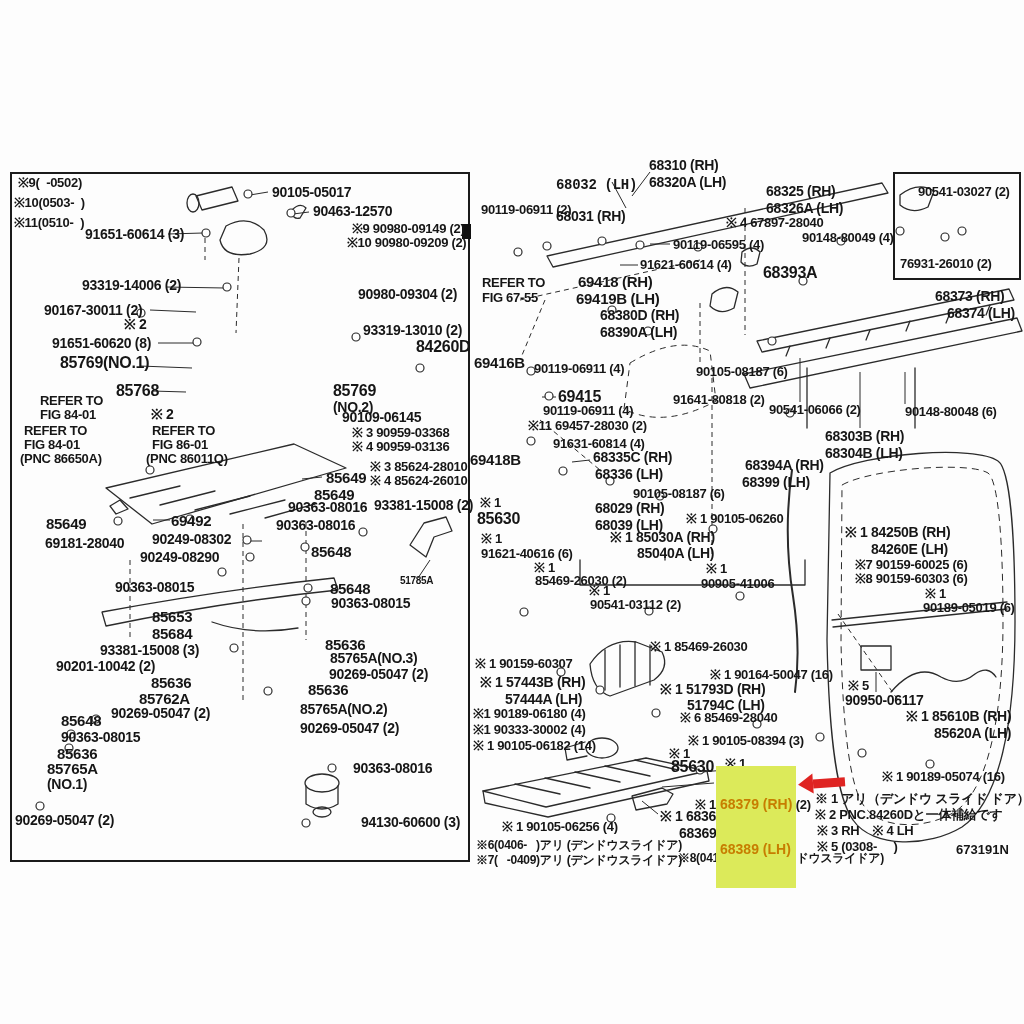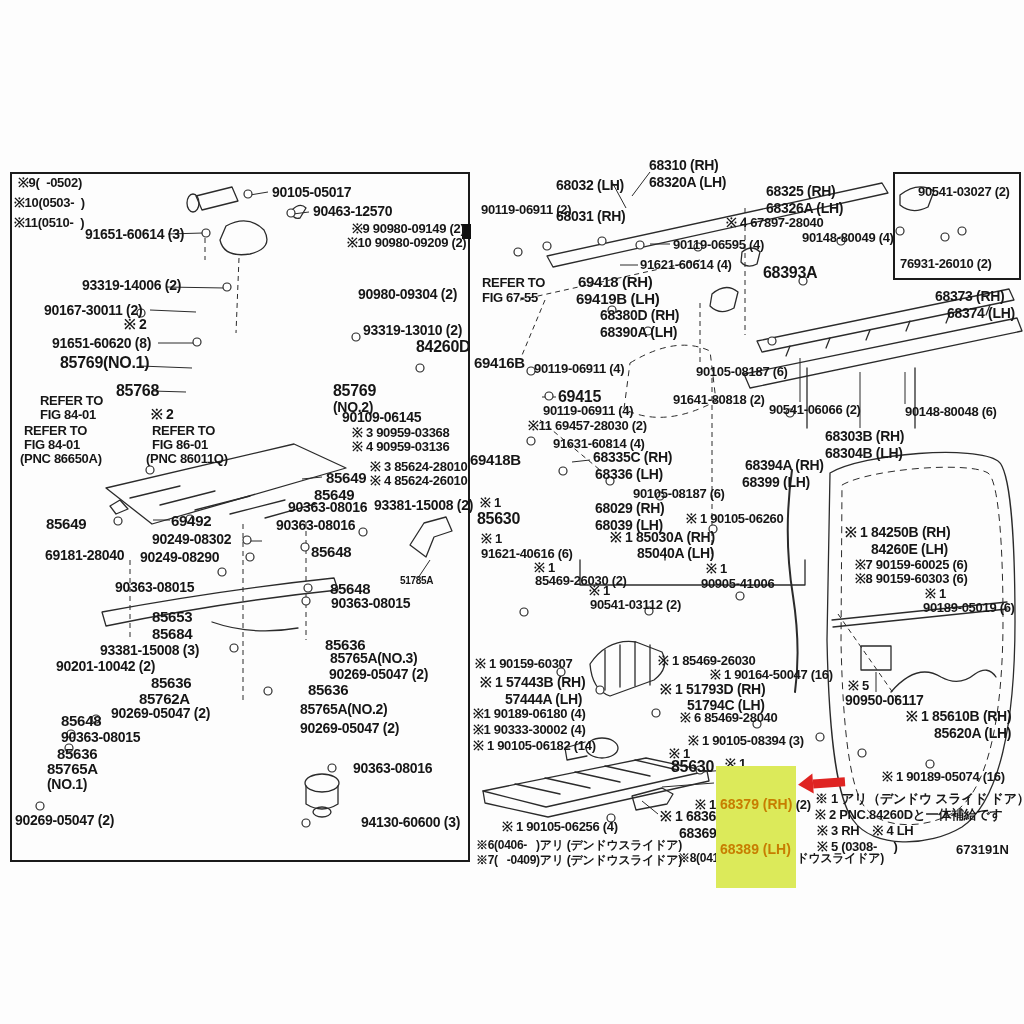--- a/index.html
+++ b/index.html
@@ -177,21 +177,21 @@
       <div class="lbl" style="left: 352px; top: 440px;">※ 4 90959-03136</div>
       <div class="lbl" style="left: 370px; top: 460px;">※ 3 85624-28010</div>
       <div class="lbl" style="left: 370px; top: 474px;">※ 4 85624-26010</div>
       <div class="lbl" style="left: 326px; top: 470px; font-size: 15px;">85649</div>
       <div class="lbl" style="left: 314px; top: 487px; font-size: 15px;">85649</div>
       <div class="lbl" style="left: 288px; top: 500px; font-size: 14px;">90363-08016</div>
       <div class="lbl" style="left: 276px; top: 518px; font-size: 14px;">90363-08016</div>
       <div class="lbl" style="left: 374px; top: 498px; font-size: 14px;">93381-15008 (2)</div>
       <div class="lbl" style="left: 46px; top: 516px; font-size: 15px;">85649</div>
       <div class="lbl" style="left: 171px; top: 513px; font-size: 15px;">69492</div>
-      <div class="lbl" style="left: 45px; top: 536px; font-size: 14px; margin-top: 12px;">69181-28040</div>
+      <div class="lbl" style="left: 45px; top: 536px; font-size: 14px;">69181-28040</div>
       <div class="lbl" style="left: 152px; top: 532px; font-size: 14px;">90249-08302</div>
       <div class="lbl" style="left: 140px; top: 550px; font-size: 14px;">90249-08290</div>
       <div class="lbl" style="left: 311px; top: 544px; font-size: 15px;">85648</div>
       <div class="lbl" style="left: 400px; top: 576px; font-size: 10px;">51785A</div>
       <div class="lbl" style="left: 115px; top: 580px; font-size: 14px;">90363-08015</div>
       <div class="lbl" style="left: 330px; top: 581px; font-size: 15px;">85648</div>
       <div class="lbl" style="left: 331px; top: 596px; font-size: 14px;">90363-08015</div>
       <div class="lbl" style="left: 152px; top: 609px; font-size: 15px;">85653</div>
       <div class="lbl" style="left: 152px; top: 626px; font-size: 15px;">85684</div>
       <div class="lbl" style="left: 100px; top: 643px; font-size: 14px;">93381-15008 (3)</div>
@@ -207,21 +207,21 @@
       <div class="lbl" style="left: 300px; top: 721px; font-size: 14px;">90269-05047 (2)</div>
       <div class="lbl" style="left: 61px; top: 713px; font-size: 15px;">85648</div>
       <div class="lbl" style="left: 61px; top: 730px; font-size: 14px;">90363-08015</div>
       <div class="lbl" style="left: 57px; top: 746px; font-size: 15px;">85636</div>
       <div class="lbl" style="left: 47px; top: 761px; font-size: 15px;">85765A</div>
       <div class="lbl" style="left: 47px; top: 777px; font-size: 14px;">(NO.1)</div>
       <div class="lbl" style="left: 15px; top: 813px; font-size: 14px;">90269-05047 (2)</div>
       <div class="lbl" style="left: 353px; top: 761px; font-size: 14px;">90363-08016</div>
       <div class="lbl" style="left: 361px; top: 815px; font-size: 14px;">94130-60600 (3)</div>
       <div class="lbl" style="left: 556px; top: 161px; font-size: 14px; margin-top: 48px;">68031 (RH)</div>
-      <div class="lbl" style="left: 556px; top: 178px; font-size: 14px;">68032 (LH)</div>
+      <div class="lbl" style="left: 556px; top: 178px; font-size: 14px; font-family: Liberation Mono, monospace;">68032 (LH)</div>
       <div class="lbl" style="left: 649px; top: 158px; font-size: 14px;">68310 (RH)</div>
       <div class="lbl" style="left: 649px; top: 175px; font-size: 14px;">68320A (LH)</div>
       <div class="lbl" style="left: 766px; top: 184px; font-size: 14px;">68325 (RH)</div>
       <div class="lbl" style="left: 766px; top: 201px; font-size: 14px;">68326A (LH)</div>
       <div class="lbl" style="left: 481px; top: 203px;">90119-06911 (2)</div>
       <div class="lbl" style="left: 726px; top: 216px;">※ 4 67897-28040</div>
       <div class="lbl" style="left: 802px; top: 231px;">90148-80049 (4)</div>
       <div class="lbl" style="left: 673px; top: 238px;">90119-06595 (4)</div>
       <div class="lbl" style="left: 640px; top: 258px;">91621-60614 (4)</div>
       <div class="lbl" style="left: 763px; top: 265px; font-size: 16px;">68393A</div>
@@ -277,21 +277,21 @@
       <div class="lbl" style="left: 848px; top: 679px;">※ 5</div>
       <div class="lbl" style="left: 845px; top: 693px; font-size: 14px;">90950-06117</div>
       <div class="lbl" style="left: 906px; top: 709px; font-size: 14px;">※ 1 85610B (RH)</div>
       <div class="lbl" style="left: 934px; top: 726px; font-size: 14px;">85620A (LH)</div>
       <div class="lbl" style="left: 475px; top: 657px;">※ 1 90159-60307</div>
       <div class="lbl" style="left: 480px; top: 675px; font-size: 14px;">※ 1 57443B (RH)</div>
       <div class="lbl" style="left: 505px; top: 692px; font-size: 14px;">57444A (LH)</div>
       <div class="lbl" style="left: 473px; top: 707px;">※1 90189-06180 (4)</div>
       <div class="lbl" style="left: 473px; top: 723px;">※1 90333-30002 (4)</div>
       <div class="lbl" style="left: 473px; top: 739px;">※ 1 90105-06182 (14)</div>
-      <div class="lbl" style="left: 650px; top: 654px; padding-left: 8px;">※ 1 85469-26030</div>
+      <div class="lbl" style="left: 650px; top: 640px;">※ 1 85469-26030</div>
       <div class="lbl" style="left: 710px; top: 668px;">※ 1 90164-50047 (16)</div>
       <div class="lbl" style="left: 660px; top: 682px; font-size: 14px;">※ 1 51793D (RH)</div>
       <div class="lbl" style="left: 687px; top: 698px; font-size: 14px;">51794C (LH)</div>
       <div class="lbl" style="left: 680px; top: 711px;">※ 6 85469-28040</div>
       <div class="lbl" style="left: 688px; top: 734px;">※ 1 90105-08394 (3)</div>
       <div class="lbl" style="left: 669px; top: 747px;">※ 1</div>
       <div class="lbl" style="left: 671px; top: 759px; font-size: 16px;">85630</div>
       <div class="lbl" style="left: 725px; top: 757px;">※ 1</div>
       <div class="lbl" style="left: 695px; top: 798px;">※ 1 91551-80610 (2)</div>
       <div class="lbl" style="left: 660px; top: 809px; font-size: 14px;">※ 1 68365A (RH)</div>

